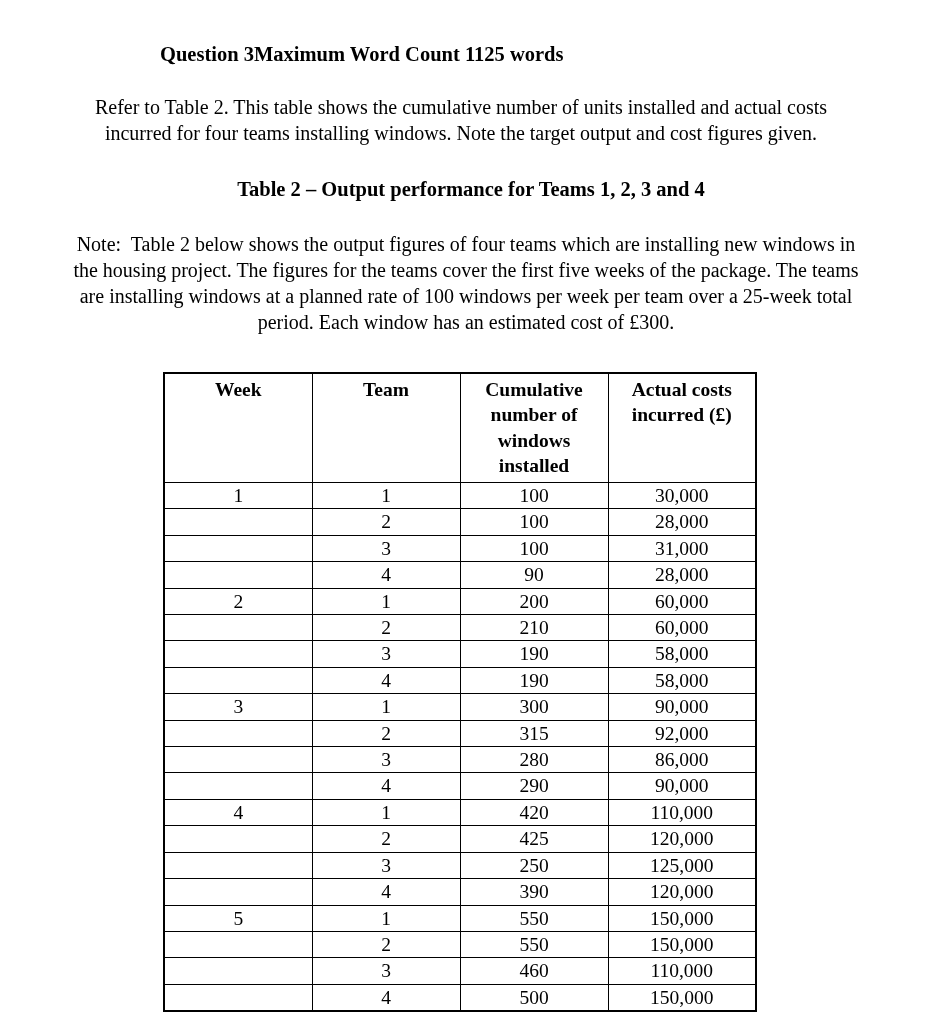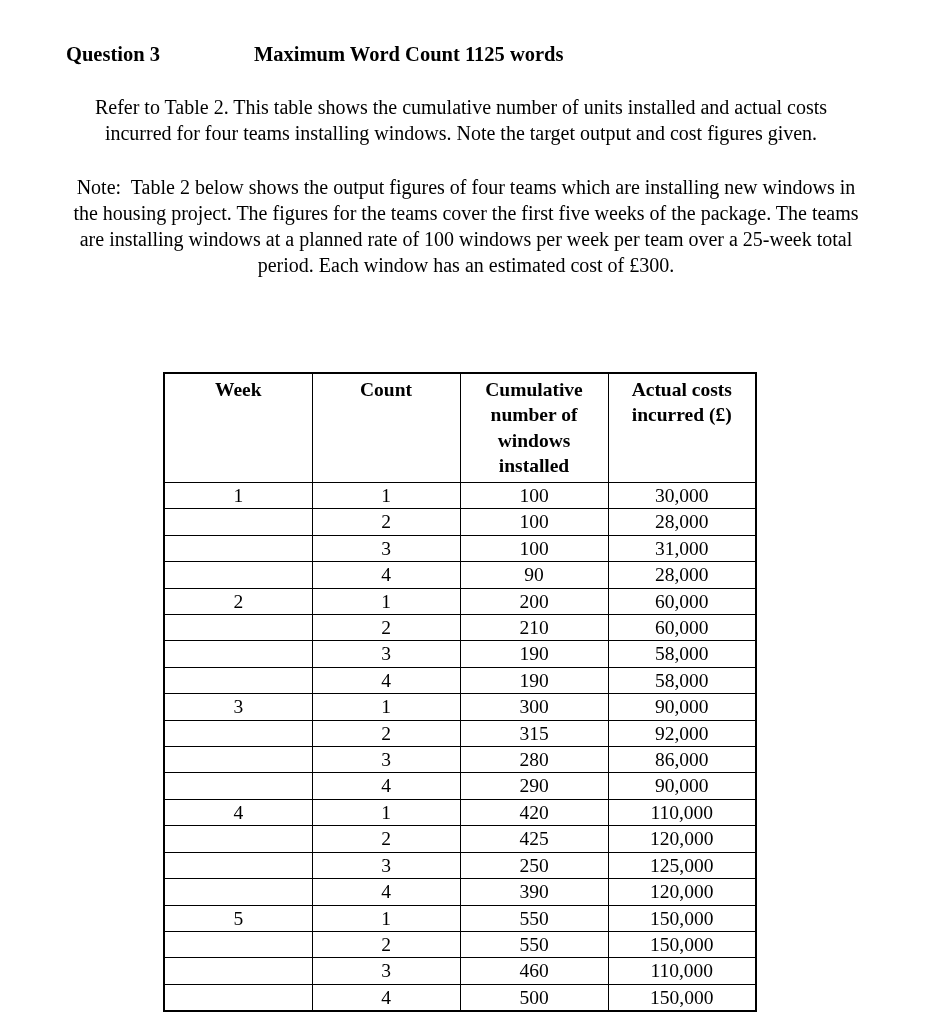--- a/index.html
+++ b/index.html
@@ -28,21 +28,21 @@
   }
 
   
   .q-head {
     font-weight: bold;
     font-size: 20.5px;
     line-height: 1.22;
     margin: 0 0 0 0;
     white-space: pre;
   }
-  .q-head .q-label { display: inline-block; width: 188px; }
+  .q-head .q-label { display: inline-block; width: 188px; text-align: right; }
 
   
   .para {
     font-size: 20px;
     line-height: 1.30;
     margin: 0;
     text-align: center;
   }
   .para-refer { margin-top: 27px; width: 790px; }
   .caption {
@@ -101,36 +101,37 @@
 </head>
 <body>
 
 <div class="page">
   <div class="content">
 
     <p class="q-head"><span class="q-label">Question 3</span><span>Maximum Word Count 1125 words</span></p>
 
     <p class="para para-refer">Refer to Table 2. This table shows the cumulative number of units installed and actual costs incurred for four teams installing windows. Note the target output and cost figures given.</p>
 
+    <p class="para caption">Table 2 – Output performance for Teams 1, 2, 3 and 4</p>
 
     <p class="para para-note">Note:  Table 2 below shows the output figures of four teams which are installing new windows in the housing project. The figures for the teams cover the first five weeks of the package. The teams are installing windows at a planned rate of 100 windows per week per team over a 25-week total period. Each window has an estimated cost of £300.</p>
   </div>
 
   <div class="table-wrap">
     <table class="data">
       <colgroup>
         <col>
           <col>
           <col>
           <col>
       </colgroup>
       <thead>
         <tr>
           <th>Week</th>
-          <th>Count</th>
+          <th>Team</th>
           <th class="wide-head">Cumulative number of windows installed</th>
           <th class="wide-head">Actual costs incurred (£)</th>
         </tr>
       </thead>
       <tbody id="table-body">
           <tr>
             <td>1</td>
             <td>1</td>
             <td>100</td>
             <td>30,000</td>

